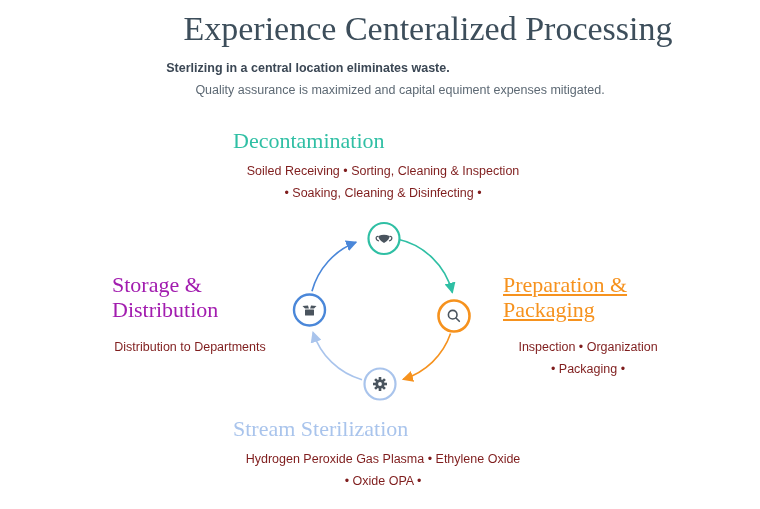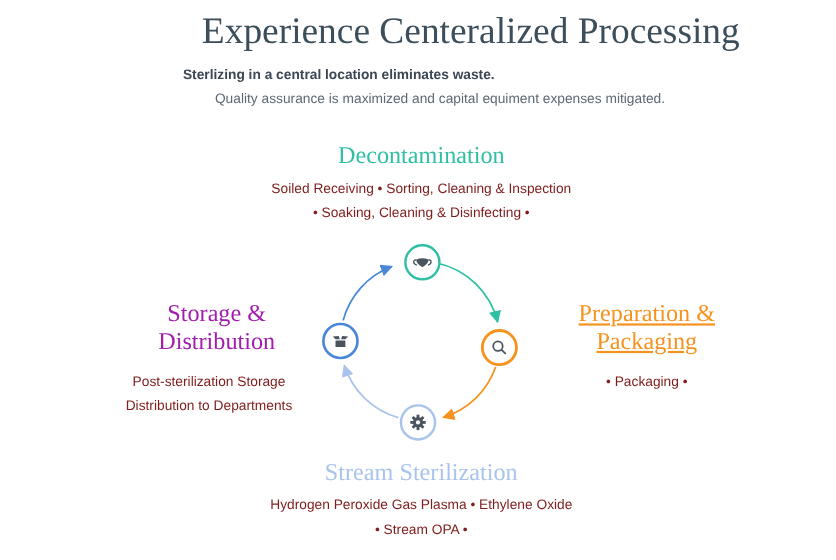--- a/index.html
+++ b/index.html
@@ -21,21 +21,21 @@
     font-size:12.5px; font-weight:bold; color:#3b4754; text-align:center;
   }
   .sub {
     position:absolute; top:83px; left:0; width:760px;
     font-size:12.5px; color:#5d6974; text-align:center;margin-left:20px;
   }
   .stage-title {
     position:absolute;
     font-family:"Liberation Serif", serif;
     font-size:22px; line-height:25px; font-weight:normal;
-    text-align:center; margin:0;
+    text-align:left; margin:0;
   }
   .stage-lines {
     position:absolute;
     font-size:12.5px; line-height:22px; color:#7f1d1d;
     text-align:center;
   }
   #decon-title    { top:128px; left:233px; width:300px; color:#2fbfa4; }
   #decon-lines    { top:160px; left:208px; width:350px; }
   #storage-title  { top:272px; left:112px; width:170px; color:#a21caf; }
   #storage-lines  { top:336px; left:65px;  width:250px; }
@@ -53,33 +53,33 @@
 <div class="sub">Quality assurance is maximized and capital equiment expenses mitigated.</div>
 
 <h2 class="stage-title" id="decon-title">Decontamination</h2>
 <div class="stage-lines" id="decon-lines">
   <div>Soiled Receiving • Sorting, Cleaning &amp; Inspection</div>
   <div>• Soaking, Cleaning &amp; Disinfecting •</div>
 </div>
 
 <h2 class="stage-title" id="storage-title">Storage &amp; Distribution</h2>
 <div class="stage-lines" id="storage-lines">
-  <div>Post-sterilization Storage</div>
   <div>Distribution to Departments</div>
 </div>
 
 <h2 class="stage-title" id="prep-title">Preparation &amp; Packaging</h2>
 <div class="stage-lines" id="prep-lines">
+  <div>Inspection • Organization</div>
   <div>• Packaging •</div>
 </div>
 
 <h2 class="stage-title" id="steril-title">Stream Sterilization</h2>
 <div class="stage-lines" id="steril-lines">
   <div>Hydrogen Peroxide Gas Plasma • Ethylene Oxide</div>
-  <div>• Stream OPA •</div>
+  <div>• Oxide OPA •</div>
 </div>
 
 <svg id="cycle-svg" width="200" height="200" viewBox="0 0 200 200">
   <defs>
     <marker id="arrow-blue" viewBox="0 0 8 8" refX="7" refY="4" markerWidth="7" markerHeight="7" orient="auto">
       <path d="M0,0 L8,4 L0,8 Z" fill="#4a87d9"></path>
     </marker>
     <marker id="arrow-teal" viewBox="0 0 8 8" refX="7" refY="4" markerWidth="7" markerHeight="7" orient="auto">
       <path d="M0,0 L8,4 L0,8 Z" fill="#2fbfa4"></path>
     </marker>

